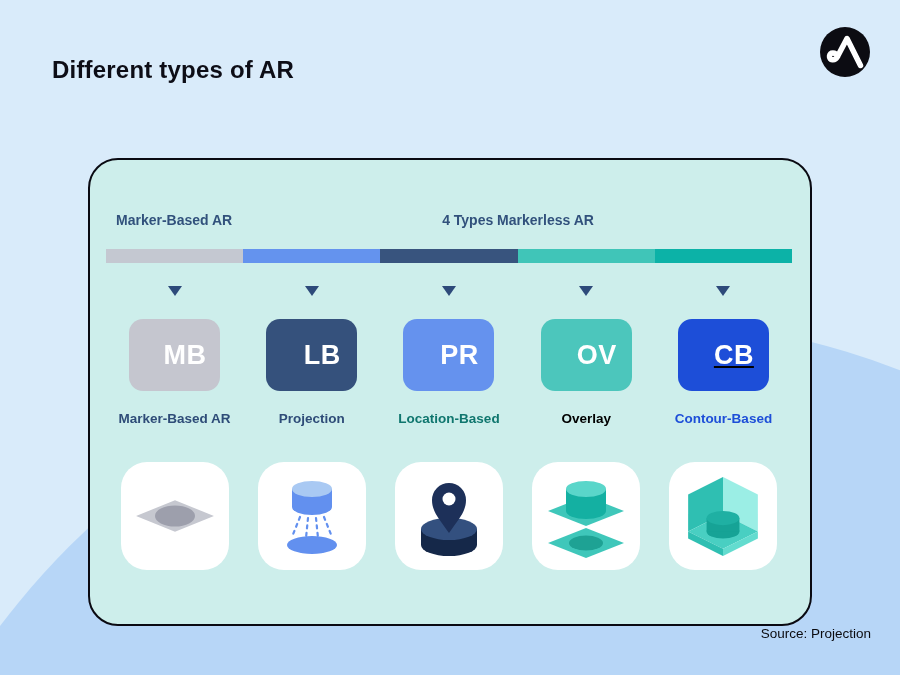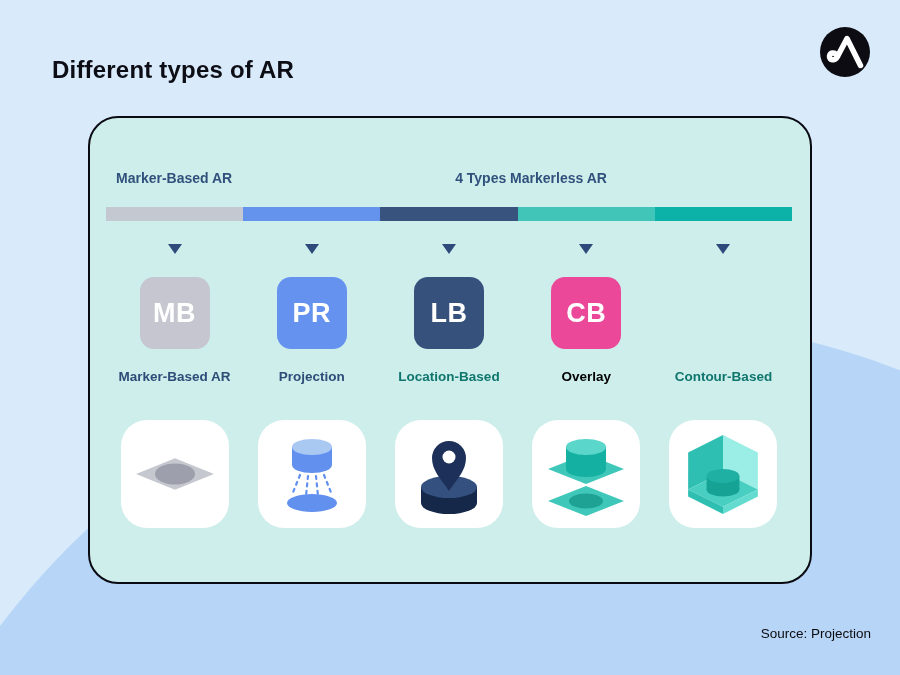--- a/index.html
+++ b/index.html
@@ -21,41 +21,41 @@
     background:#0c0c12;display:flex;align-items:center;justify-content:center;
   }
   .card{
     position:absolute;left:88px;top:116px;width:724px;height:468px;
     box-sizing:border-box;background:#cdeeeb;border:2.5px solid #0a0a12;border-radius:30px;
   }
   .tl-label{
     position:absolute;top:52px;font-size:14px;font-weight:700;color:#31517c;white-space:nowrap;
   }
   .tl-label.left{left:26px;}
-  .tl-label.right{left:441px;transform:translateX(-50%);}
+  .tl-label.right{left:428px;transform:translateX(-50%);}
   .bar{
     position:absolute;left:16px;top:89px;width:686px;height:14px;display:flex;
   }
   .bar .seg{flex:1 1 0;}
   .row{
     position:absolute;left:16px;width:686px;
     display:grid;grid-template-columns:repeat(5,1fr);justify-items:center;
   }
   .row.arrows{top:126px;}
   .row.badges{top:159px;}
   .row.labels{top:251px;}
   .row.tiles{top:302px;}
   .tri{
     width:0;height:0;
     border-left:7px solid transparent;border-right:7px solid transparent;
     border-top:10px solid #2d4a7a;
   }
   .badge{
     width:70px;height:72px;border-radius:14px;
-    display:flex;align-items:center;justify-content:center;
+    display:flex;align-items:center;justify-content:center;padding-left:21px;
   }
   .badge span{font-size:27px;font-weight:700;color:#ffffff;letter-spacing:.5px;}
   .tlabel{font-size:13.5px;font-weight:700;color:#2e4c78;white-space:nowrap;}
   .tile{
     width:108px;height:108px;background:#ffffff;border-radius:26px;
     display:flex;align-items:center;justify-content:center;
   }
   .source{
     position:absolute;top:626px;right:29px;font-size:13.5px;color:#0b0b0f;
   }
@@ -67,21 +67,21 @@
 <div class="bg-circle" style="background: rgb(183, 214, 247);"></div>
 
 <div class="page-title">Different types of AR</div>
 
 <div class="logo">
   <svg width="50" height="50" viewBox="0 0 50 50">
     <path d="M 40.5 38.5 L 27 11.5 L 17.5 29.5 C 15 34.5 9 33.5 9.5 29 C 10 25 15.5 24.5 17.5 29.5" fill="none" stroke="#ffffff" stroke-width="5.5" stroke-linecap="round" stroke-linejoin="round"></path>
   </svg>
 </div>
 
-<div class="card" style="background: rgb(205, 238, 235); border-color: rgb(10, 10, 18);">
+<div class="card" style="background: rgb(205, 238, 235); border-color: rgb(10, 10, 18); margin-top: 42px;">
 
   <div class="tl-label left">Marker-Based AR</div>
   <div class="tl-label right">4 Types Markerless AR</div>
 
   <div class="bar">
     <div class="seg" style="background: rgb(196, 200, 209);"></div>
     <div class="seg" style="background: rgb(100, 147, 238);"></div>
     <div class="seg" style="background: rgb(56, 84, 126);"></div>
     <div class="seg" style="background: rgb(64, 197, 184);"></div>
     <div class="seg" style="background: rgb(12, 178, 167);"></div>
@@ -92,37 +92,40 @@
     <div class="tri" style="border-top-color: rgb(45, 74, 122);"></div>
     <div class="tri" style="border-top-color: rgb(45, 74, 122);"></div>
     <div class="tri" style="border-top-color: rgb(45, 74, 122);"></div>
     <div class="tri" style="border-top-color: rgb(45, 74, 122);"></div>
   </div>
 
   <div class="row badges">
     <div class="badge" style="background: rgb(197, 198, 207);">
         <span>MB</span>
       </div>
+    <div class="badge" style="background: rgb(53, 81, 124);">
+        <span>LB</span>
+      </div>
     <div class="badge" style="background: rgb(101, 146, 238);">
         <span>PR</span>
       </div>
-    <div class="badge" style="background: rgb(53, 81, 124);">
-        <span>LB</span>
+    <div class="badge" style="background: rgb(76, 198, 188);">
+        <span>OV</span>
       </div>
-    <div class="badge" style="background: #ec4899;">
+    <div class="badge" style="background: #1d4ed8; text-decoration: underline;">
         <span>CB</span>
       </div>
   </div>
 
   <div class="row labels">
     <div class="tlabel" style="color: rgb(46, 76, 120);">Marker-Based AR</div>
     <div class="tlabel" style="color: rgb(46, 76, 120); text-align: right;">Projection</div>
     <div class="tlabel" style="color: #0f766e;">Location-Based</div>
     <div class="tlabel" style="color: #000000;">Overlay</div>
-    <div class="tlabel" style="color: #0f766e;">Contour-Based</div>
+    <div class="tlabel" style="color: #1d4ed8;">Contour-Based</div>
   </div>
 
   <div class="row tiles">
 
     <div class="tile">
       <svg width="80" height="36" viewBox="0 0 76 32">
         <polygon points="38,1 75,16 38,31 1,16" fill="#c6c8d0"></polygon>
         <ellipse cx="38" cy="16" rx="19" ry="10" fill="#9d9fac"></ellipse>
       </svg>
     </div>

